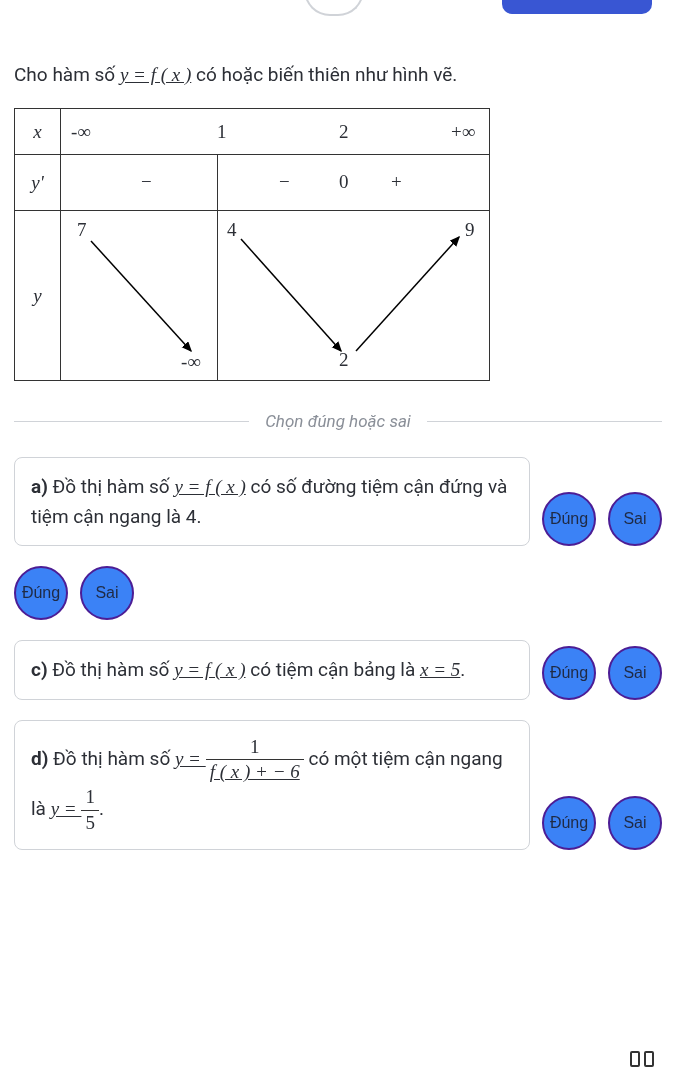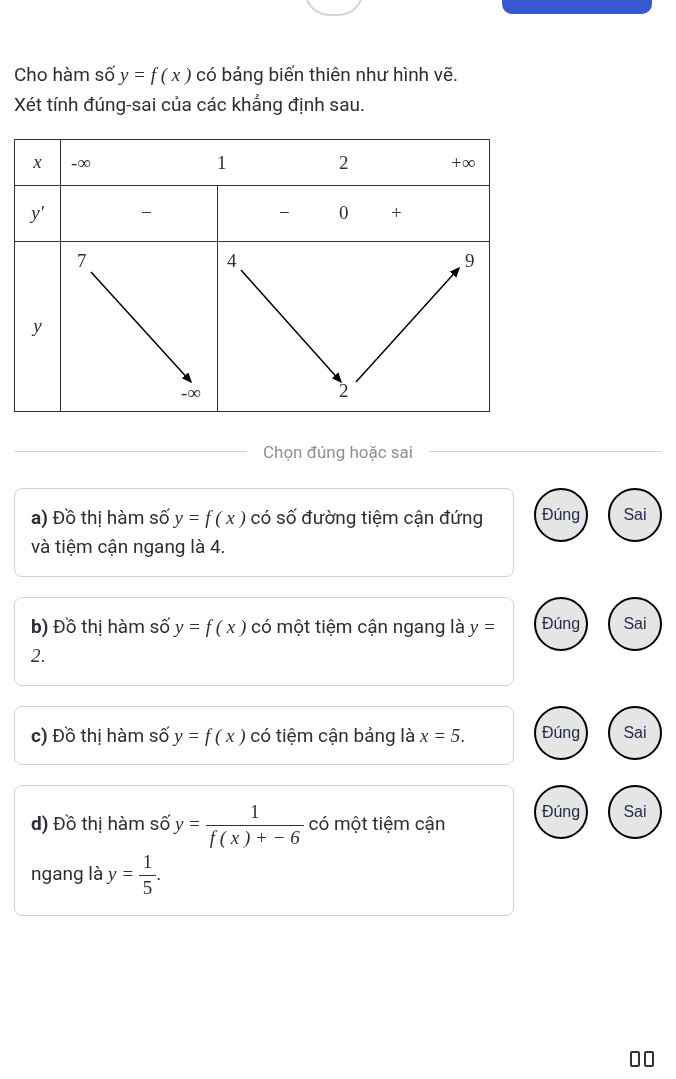--- a/index.html
+++ b/index.html
@@ -63,54 +63,56 @@
     .section-divider::before,
     .section-divider::after {
       content: "";
       flex: 1;
       border-top: 1px solid #d0d3d8;
     }
     .section-divider-text {
       padding: 0 16px;
       color: #8a8f98;
       font-size: 17px;
+      font-style: italic;
     }
     .answer-row {
       display: flex;
-      align-items: flex-start;
-      gap: 20px;
+      align-items: flex-end;
+      gap: 12px;
       margin-bottom: 20px;
     }
     .statement-box {
       flex: 1;
       border: 1px solid #d0d3d8;
       border-radius: 8px;
       padding: 14px 16px;
       font-size: 19px;
       line-height: 1.55;
       color: #2c2f36;
     }
     .btn-circle {
       width: 54px;
       height: 54px;
       border-radius: 50%;
-      border: 2px solid #000000;
-      background: #e5e5e5;
+      border: 2px solid #4c1d95;
+      background: #3b82f6;
       color: #1f2a44;
       font-size: 16px;
       font-weight: 500;
       display: flex;
       align-items: center;
       justify-content: center;
       cursor: pointer;
       flex-shrink: 0;
     }
     .math-italic {
       font-family: 'Times New Roman', serif;
       font-style: italic;
+      text-decoration: underline;
     }
     .frac {
       display: inline-block;
       vertical-align: middle;
       text-align: center;
       font-family: 'Times New Roman', serif;
     }
     .frac .num {
       display: block;
       border-bottom: 1px solid #333;
@@ -163,22 +165,21 @@
   </style>
 </head>
 <body>
 
 <div class="top-bar">
   <div class="top-circle"></div>
   <div class="top-blue-btn"></div>
 </div>
 
 <div class="question-text">
-  <span>Cho hàm số </span><span class="math-italic">y = f ( x )</span><span> có bảng biến thiên như hình vẽ.</span><br>
-  <span>Xét tính đúng-sai của các khẳng định sau.</span>
+  <span>Cho hàm số </span><span class="math-italic">y = f ( x )</span><span> có hoặc biến thiên như hình vẽ.</span><br>
 </div>
 
 <table class="variation-table">
   <tbody>
       <tr class="vt-row-x">
     <td class="vt-label">x</td>
     <td class="vt-content">
       <span class="vt-abs" style="left:10px; top:12px;">-∞</span>
       <span class="vt-abs" style="left:156px; top:12px;">1</span>
       <span class="vt-abs" style="left:278px; top:12px;">2</span>
@@ -225,23 +226,20 @@
 
 <div class="answer-row">
   <div class="statement-box">
     <b>a)</b><span> Đồ thị hàm số </span><span class="math-italic">y = f ( x )</span><span> có số đường tiệm cận đứng và tiệm cận ngang là 4.</span>
   </div>
   <button class="btn-circle">Đúng</button>
   <button class="btn-circle">Sai</button>
 </div>
 
 <div class="answer-row">
-  <div class="statement-box">
-    <b>b)</b><span> Đồ thị hàm số </span><span class="math-italic">y = f ( x )</span><span> có một tiệm cận ngang là </span><span class="math-italic">y = 2</span><span>.</span>
-  </div>
   <button class="btn-circle">Đúng</button>
   <button class="btn-circle">Sai</button>
 </div>
 
 <div class="answer-row">
   <div class="statement-box">
     <b>c)</b><span> Đồ thị hàm số </span><span class="math-italic">y = f ( x )</span><span> có tiệm cận bảng là </span><span class="math-italic">x = 5</span><span>.</span>
   </div>
   <button class="btn-circle">Đúng</button>
   <button class="btn-circle">Sai</button>

